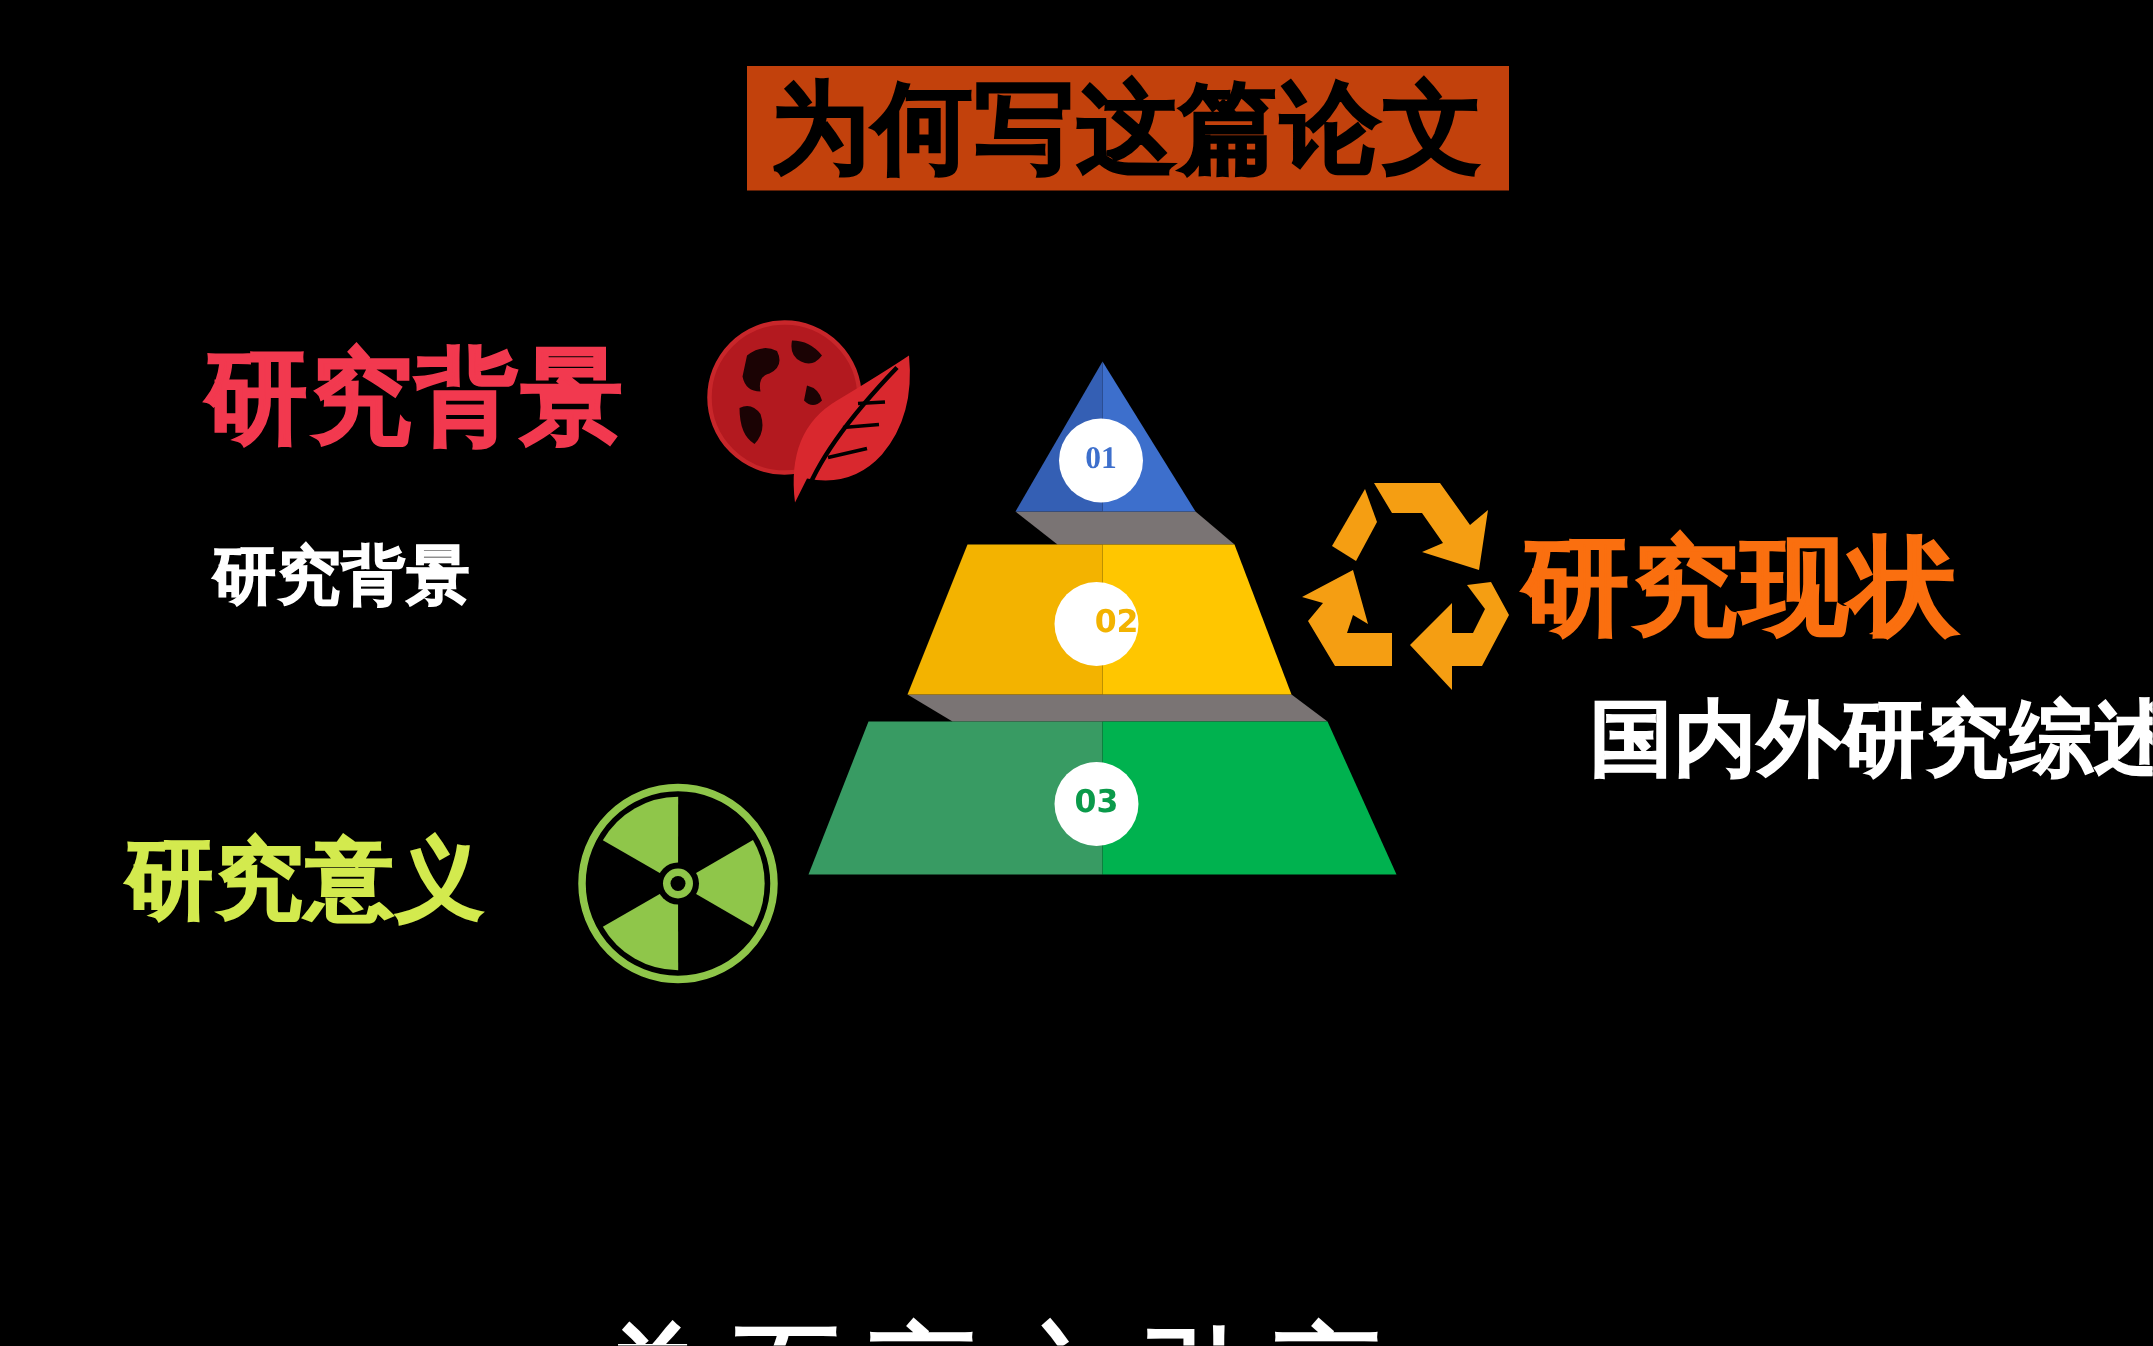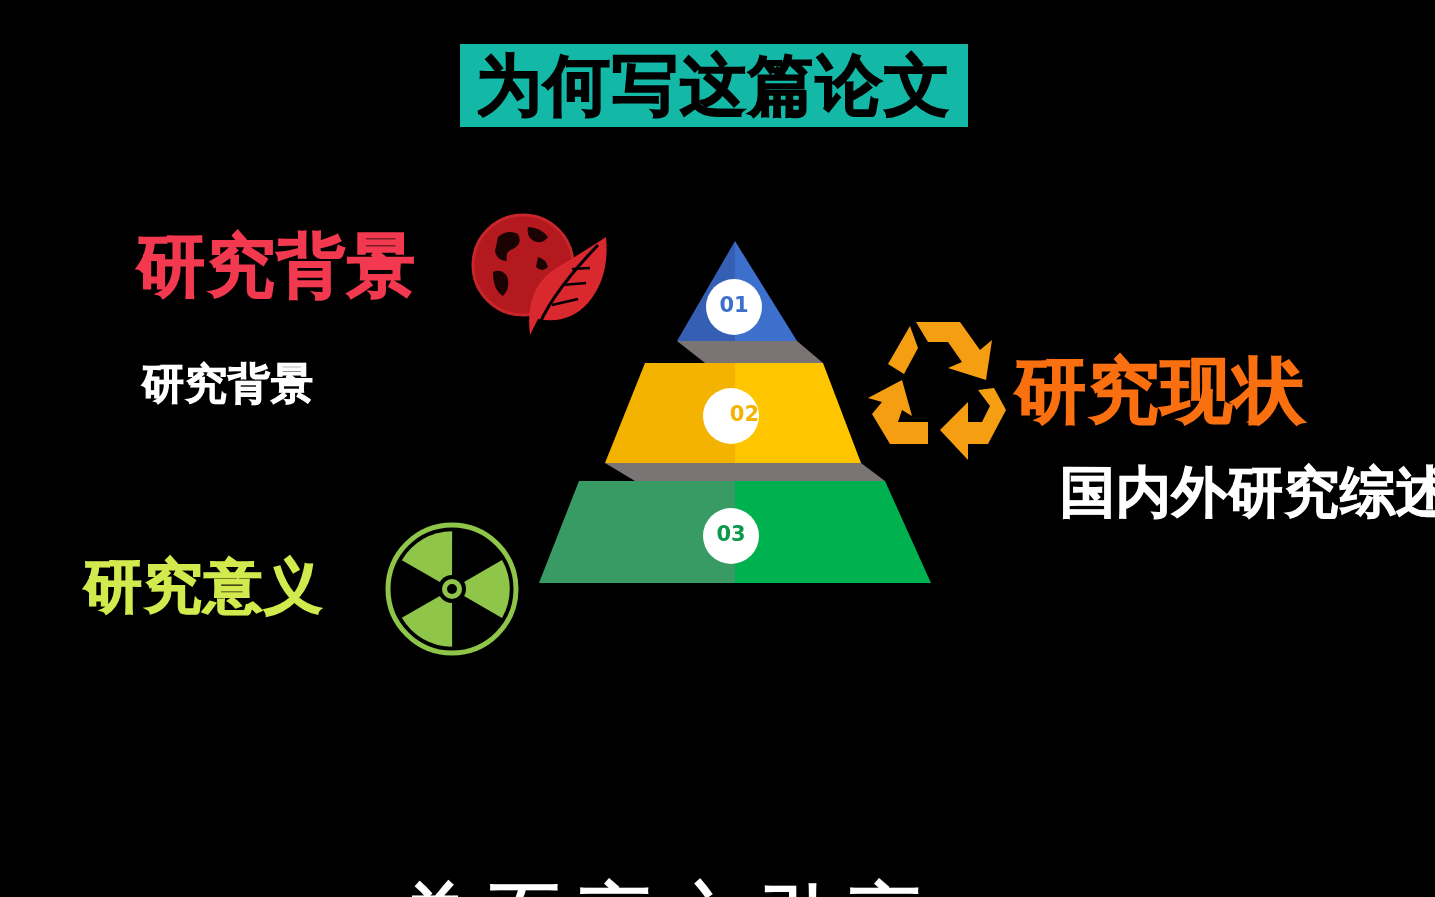--- a/index.html
+++ b/index.html
@@ -2,21 +2,21 @@
 <html><head>
 <meta charset="utf-8">
 <style>
   html, body { margin: 0; padding: 0; }
   body {
     width: 1435px; height: 897px; background: #000; overflow: hidden;
     position: relative; font-family: "DejaVu Sans", sans-serif;
   }
   .abs { position: absolute; }
   .title-box {
-    left: 460px; top: 44px; width: 508px; height: 83px; background: #14b8a6;
+    left: 498px; top: 44px; width: 508px; height: 83px; background: #c2410c;
     display: flex; align-items: center; justify-content: center;
   }
   .title-text {
     font-size: 66px; font-weight: 900; color: #000; letter-spacing: 2px;
     line-height: 1; -webkit-text-stroke: 1.5px #000;
   }
   .heading {
     font-weight: 900; line-height: 1; letter-spacing: 2px;
   }
   .h-bg { left: 137px; top: 232px; font-size: 68px; color: #f2394f; -webkit-text-stroke: 1.5px #f2394f; }
@@ -69,21 +69,21 @@
     <polygon points="110,125 200,125 200,225 70,225" fill="#f3b300"></polygon>
     <polygon points="200,125 288,125 326,225 200,225" fill="#ffc600"></polygon>
 
     <polygon points="44,243 200,243 200,345 4,345" fill="#389b63"></polygon>
     <polygon points="200,243 350,243 396,345 200,345" fill="#00b24f"></polygon>
 
     <circle cx="199" cy="69" r="28" fill="#fff"></circle>
     <circle cx="196" cy="178" r="28" fill="#fff"></circle>
     <circle cx="196" cy="298" r="28" fill="#fff"></circle>
   </svg>
-  <div class="abs" style="left:171px; top:55px; width:56px; text-align:center; font-weight:bold; font-size:21px; color:#3d6fcc;">01</div>
+  <div class="abs" style="left:171px; top:55px; width:56px; text-align:center; font-weight:bold; font-size:21px; color:#3d6fcc;font-family:Liberation Serif, serif;">01</div>
   <div class="abs" style="left:168px; top:164px; width:56px; text-align:right; font-weight:bold; font-size:21px; color:#f3b300;">02</div>
   <div class="abs" style="left:168px; top:284px; width:56px; text-align:center; font-weight:bold; font-size:21px; color:#0a9a4a;">03</div>
 </div>
 
 <div class="abs" style="left:868px; top:318px;">
   <svg width="140" height="142" viewBox="0 0 140 142">
     <g fill="#f59e12">
       <polygon points="48,4 92,4 112,32 124,22 118,62 80,50 94,44 80,24 60,24"></polygon>
       <polygon points="126,70 138,92 120,126 100,126 100,142 72,112 100,84 100,104 114,104 122,88 110,72"></polygon>
       <polygon points="60,126 22,126 4,96 14,84 0,80 34,62 44,98 34,92 30,104 60,104"></polygon>

